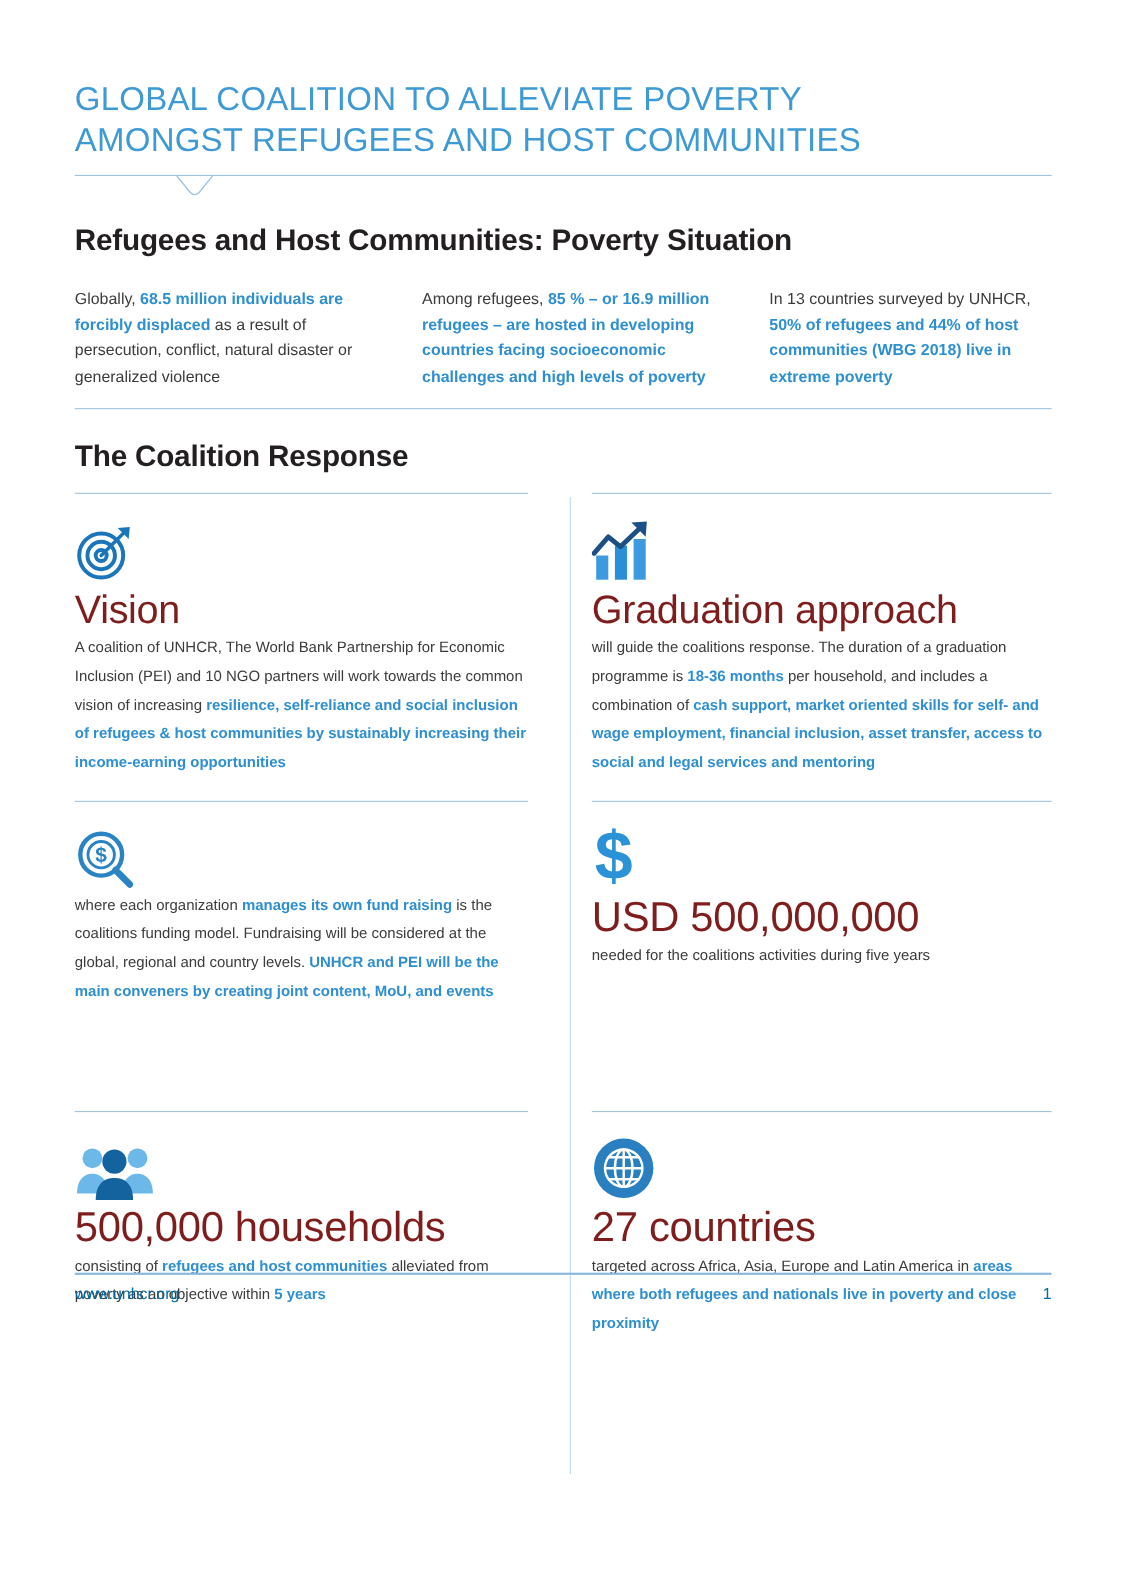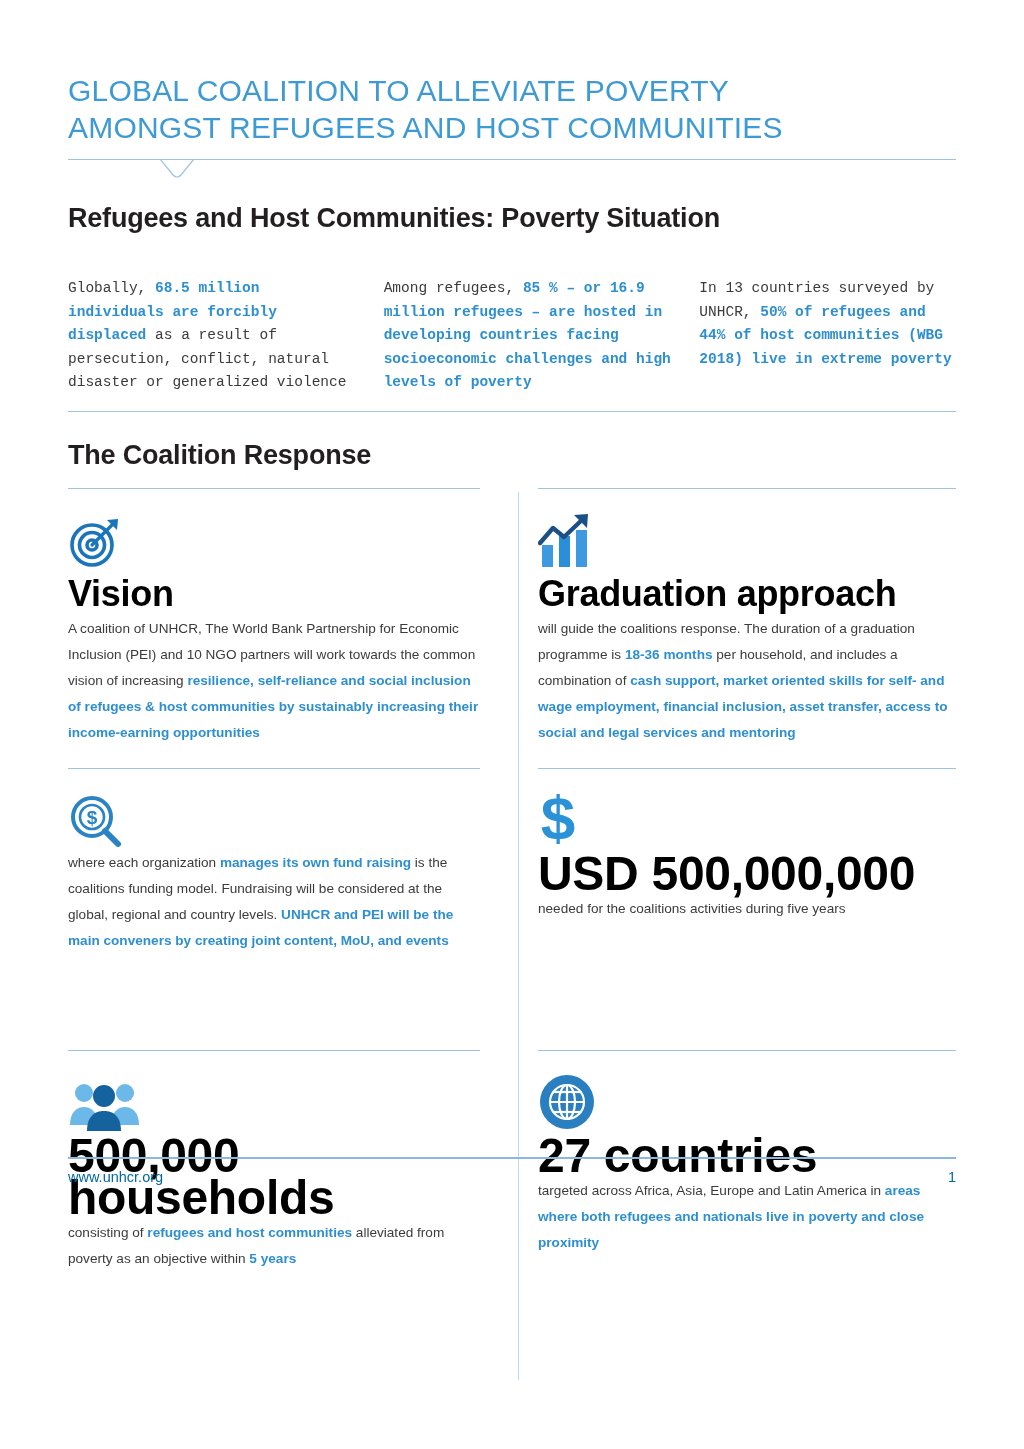--- a/index.html
+++ b/index.html
@@ -64,23 +64,22 @@
     line-height: 33px;
     font-weight: bold;
     color: #231f20;
     margin: 23px 0 0 0;
     letter-spacing: -0.2px;
   }
 
   
   .stats {
     display: flex;
-    margin-top: 42px;
+    margin-top: 26px;
     gap: 0;
-    font-family: Liberation Mono, monospace;
   }
   .stat-col {
     font-size: 14.5px;
     line-height: 23.5px;
     color: #3b3b3b;
   }
   .stat-col.c1 { width: 300px; padding-right: 24px; }
   .stat-col.c2 { width: 300px; padding-right: 24px; }
   .stat-col.c3 { width: 264px; }
   .hl { color: #2e8fd0; font-weight: bold; }
@@ -131,27 +130,27 @@
     height: 62px;
     display: flex;
     align-items: flex-end;
     margin-top: 18px;
   }
   .icon-box svg { display: block; }
 
   .card-head {
     font-size: 36px;
     line-height: 42px;
-    font-weight: 700;
-    color: #000000;
+    font-weight: 400;
+    color: #7f1d1d;
     margin: 4px 0 0 0;
     letter-spacing: -0.3px;
   }
   .card-head.big {
-    font-size: 48px;
+    font-size: 38px;
   }
   .card-body {
     font-size: 13.6px;
     line-height: 26px;
     color: #3b3b3b;
     margin: 1px 0 0 0;
   }
   .card-body .hl { color: #2e8fd0; font-weight: bold; }
 
   

